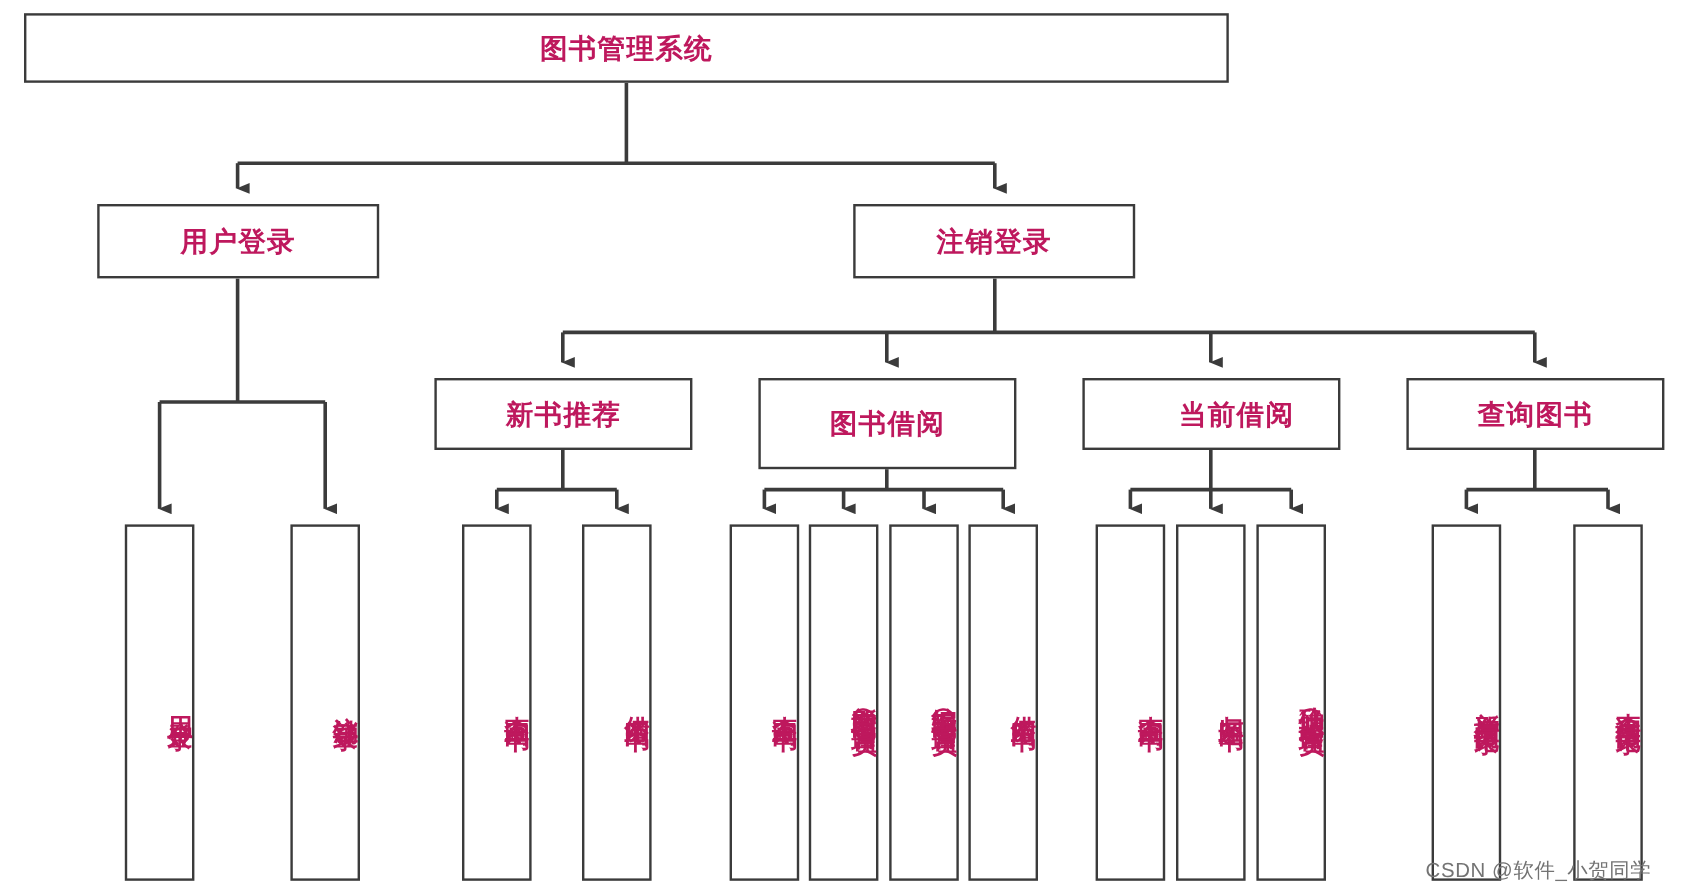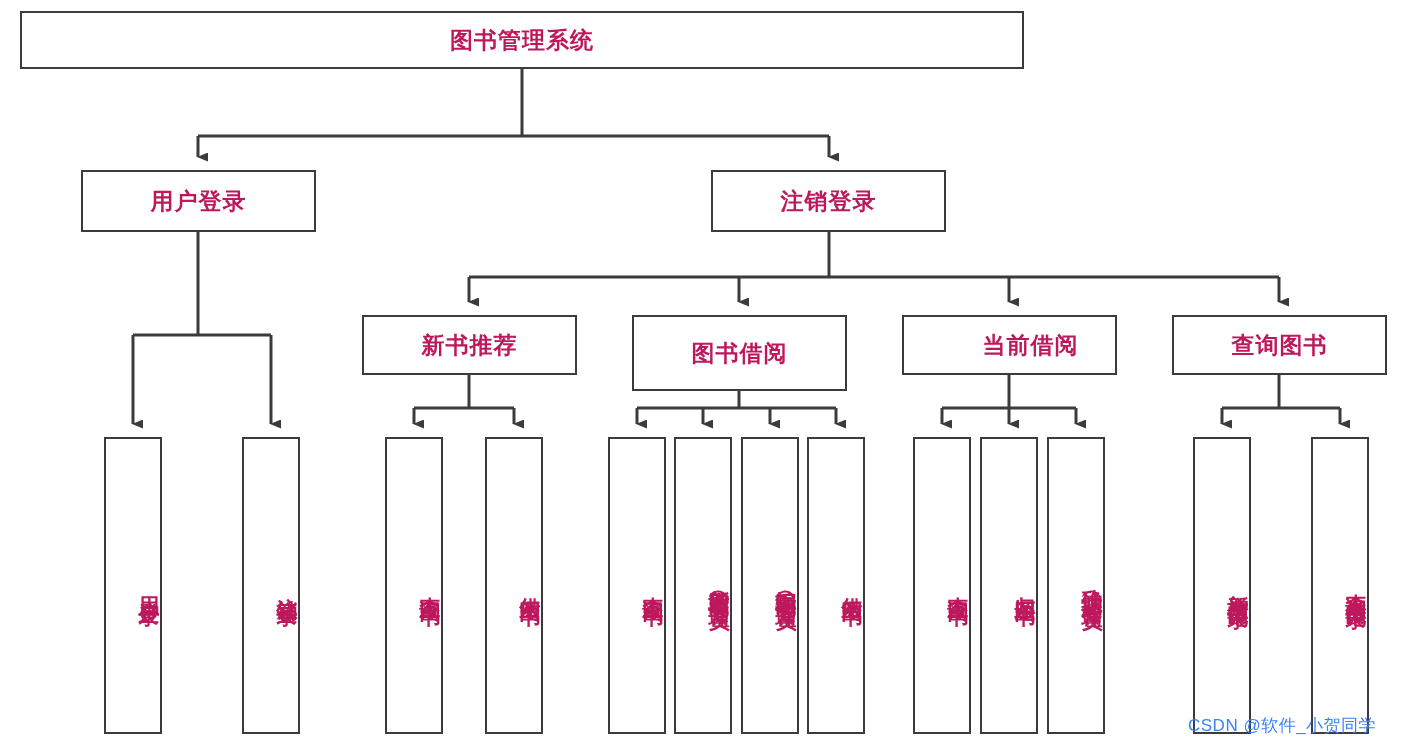--- a/index.html
+++ b/index.html
@@ -59,21 +59,21 @@
   }
   .node.v .vtext {
     writing-mode: vertical-rl;
     text-orientation: upright;
   }
   .watermark {
     position: absolute;
     left: 1188px;
     top: 714px;
     font-size: 17px;
-    color: #3b82f6;
+    color: #737373;
     white-space: nowrap;
     z-index: 3;
     letter-spacing: 0.5px;
   }
 </style>
 </head>
 <body>
 
 <div id="canvas">
 

